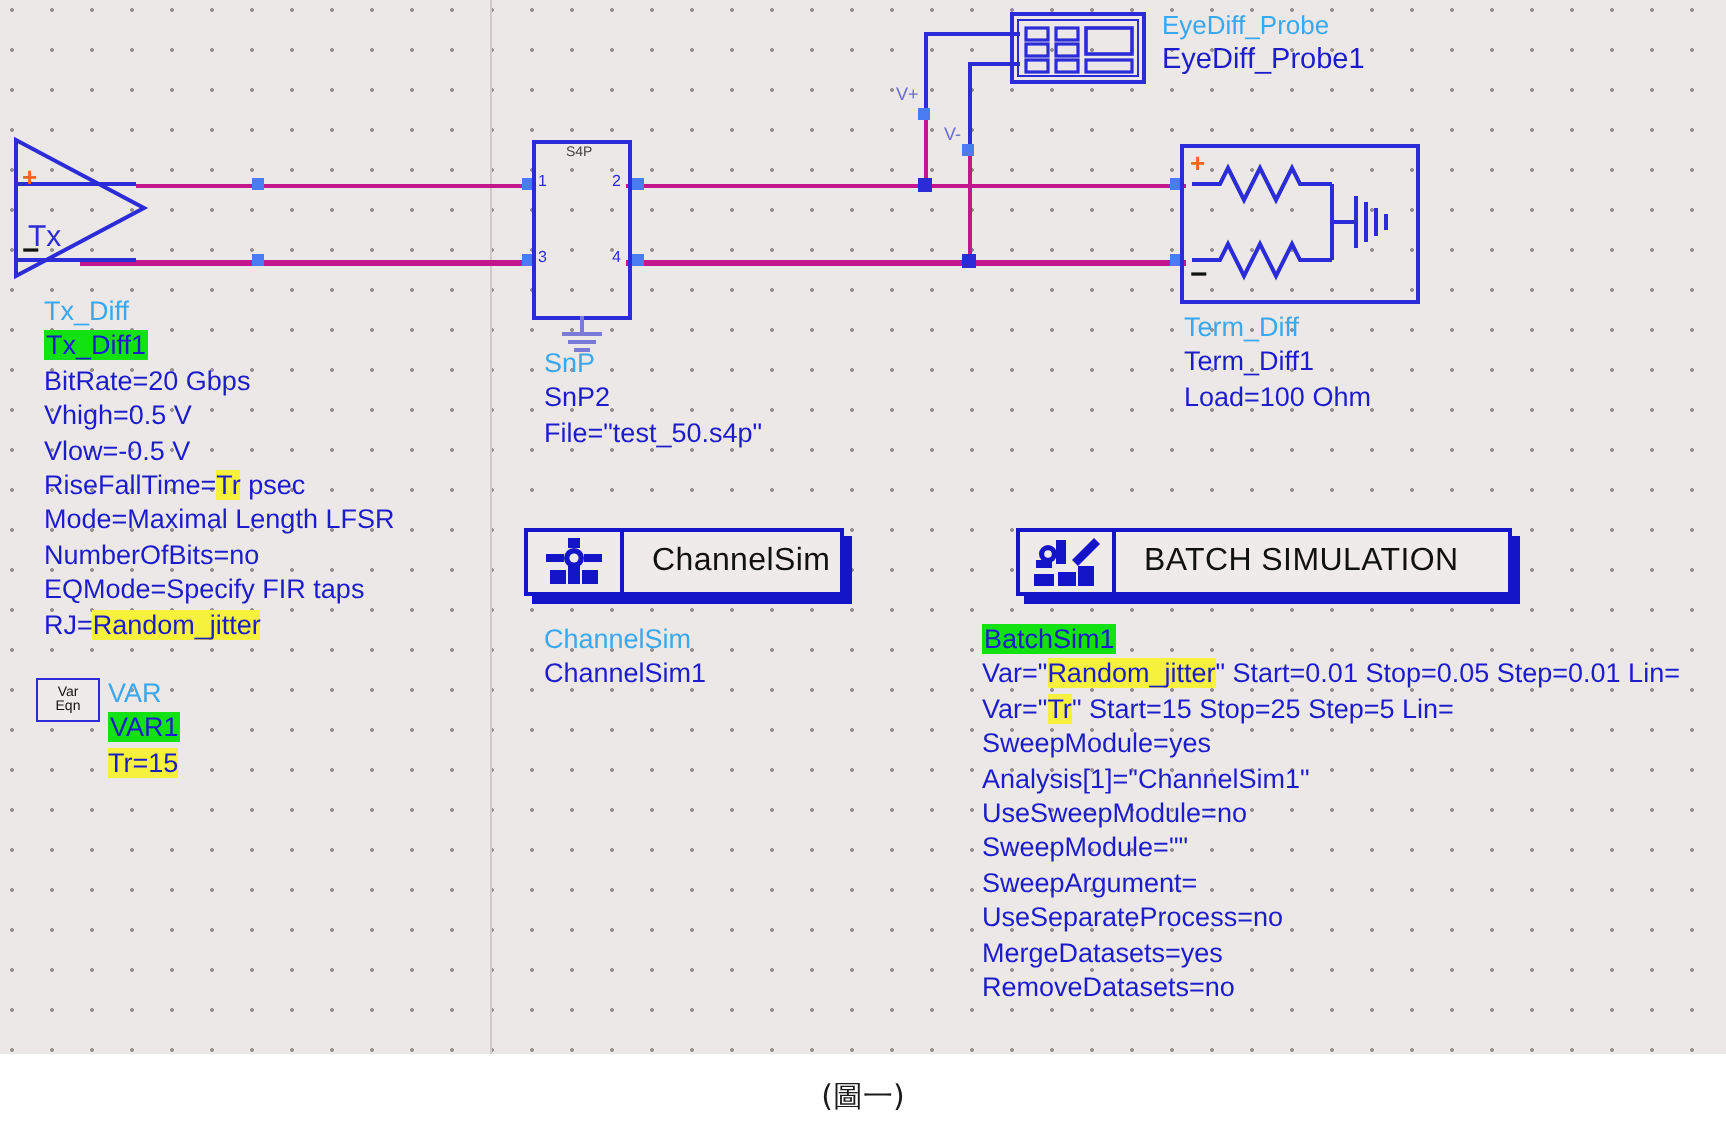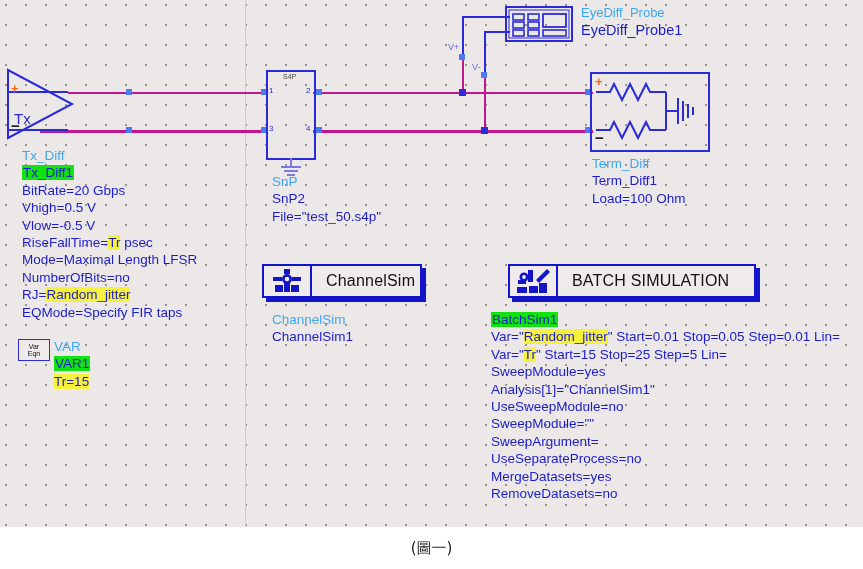--- a/index.html
+++ b/index.html
@@ -163,22 +163,22 @@
     <div class="plist" id="tx-params" style="left:22px;top:147px;">
       <div class="row cyan">Tx_Diff</div>
       <div class="row"><span class="hl-g">Tx_Diff1</span></div>
       <div>
           <div class="row">BitRate=20 Gbps</div>
           <div class="row">Vhigh=0.5 V</div>
           <div class="row">Vlow=-0.5 V</div>
           <div class="row">RiseFallTime=<span class="hl-y">Tr</span> psec</div>
           <div class="row">Mode=Maximal Length LFSR</div>
           <div class="row">NumberOfBits=no</div>
+          <div class="row">EQMode=Specify FIR taps</div>
           <div class="row">RJ=<span class="hl-y">Random_jitter</span></div>
-          <div class="row">EQMode=Specify FIR taps</div>
         </div>
     </div>
 
     <div class="plist" id="snp-params" style="left:272px;top:173px;">
       <div class="row cyan">SnP</div>
       <div class="row">SnP2</div>
       <div>
           <div class="row">File="test_50.s4p"</div>
         </div>
     </div>

